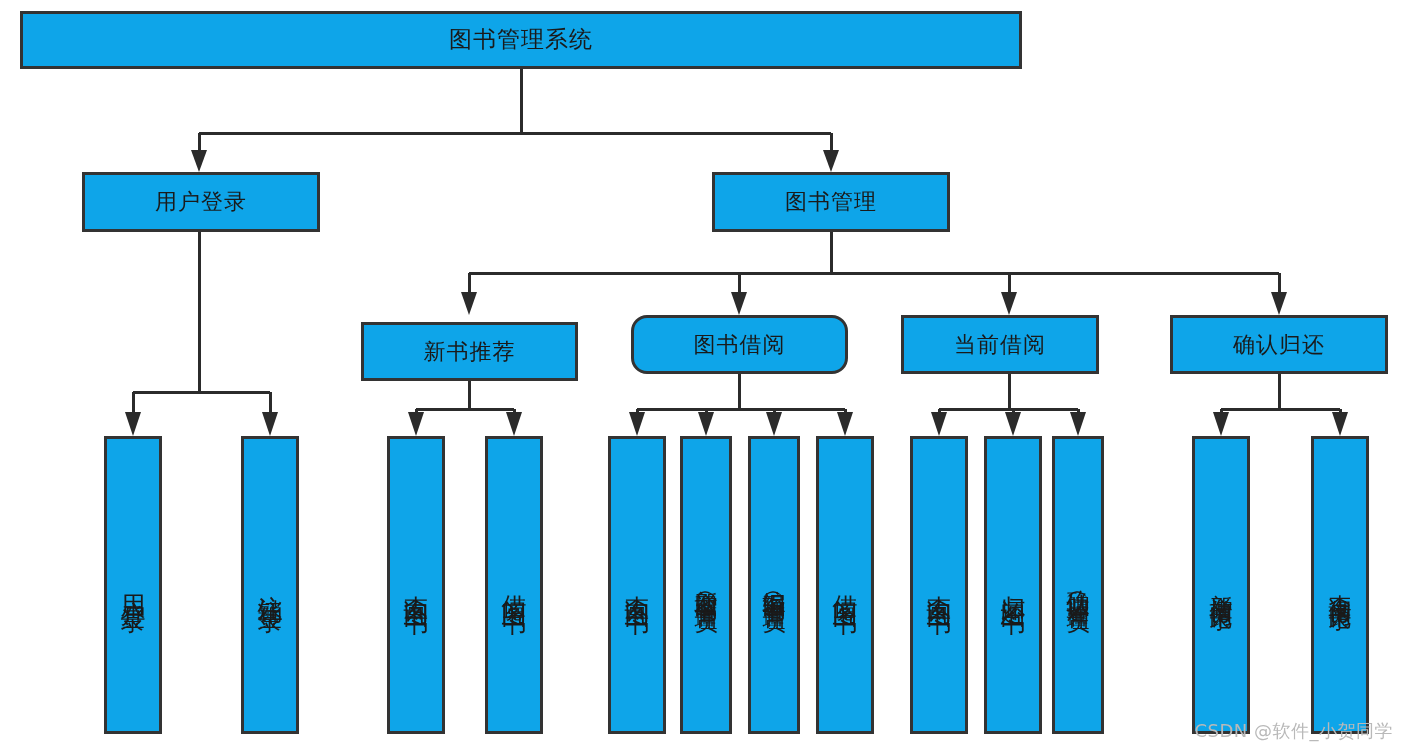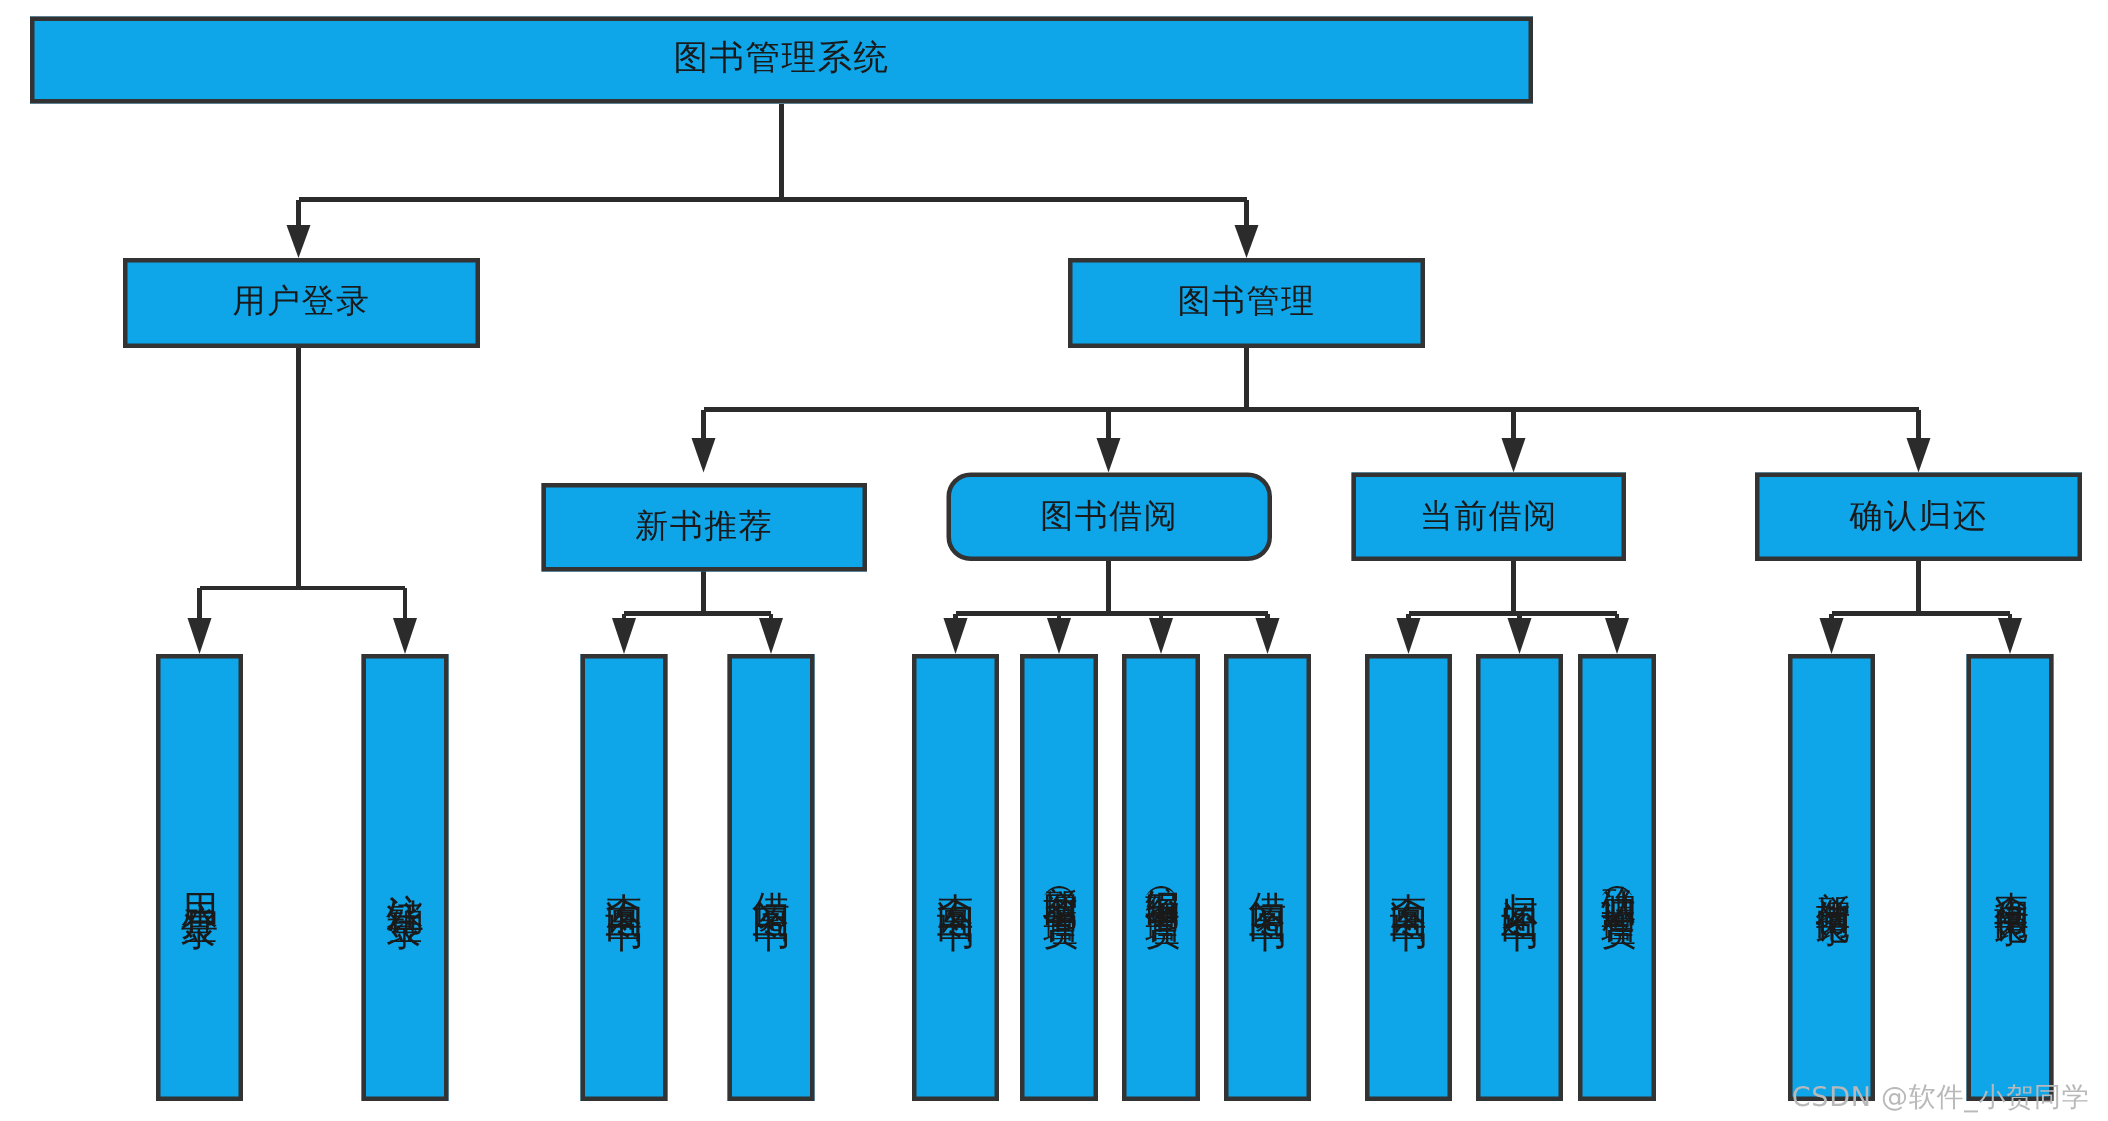--- a/index.html
+++ b/index.html
@@ -175,21 +175,21 @@
   <div class="node horiz" style="left:712px; top:172px; width:238px; height:60px;">
     <span class="node-label">图书管理</span>
   </div>
 
   <div class="node horiz" style="left:361px; top:322px; width:217px; height:59px;">
     <span class="node-label">新书推荐</span>
   </div>
   <div class="node horiz" style="left:631px; top:315px; width:217px; height:59px;border-radius:16px;">
     <span class="node-label">图书借阅</span>
   </div>
-  <div class="node horiz" style="left:901px; top:315px; width:183px; height:59px;">
+  <div class="node horiz" style="left:901px; top:315px; width:198px; height:59px;">
     <span class="node-label">当前借阅</span>
   </div>
   <div class="node horiz" style="left:1170px; top:315px; width:218px; height:59px;">
     <span class="node-label">确认归还</span>
   </div>
 
   <div class="node vert" style="left:104px; top:436px; width:58px; height:298px;">
     <span class="node-label">用户登录</span>
   </div>
 

